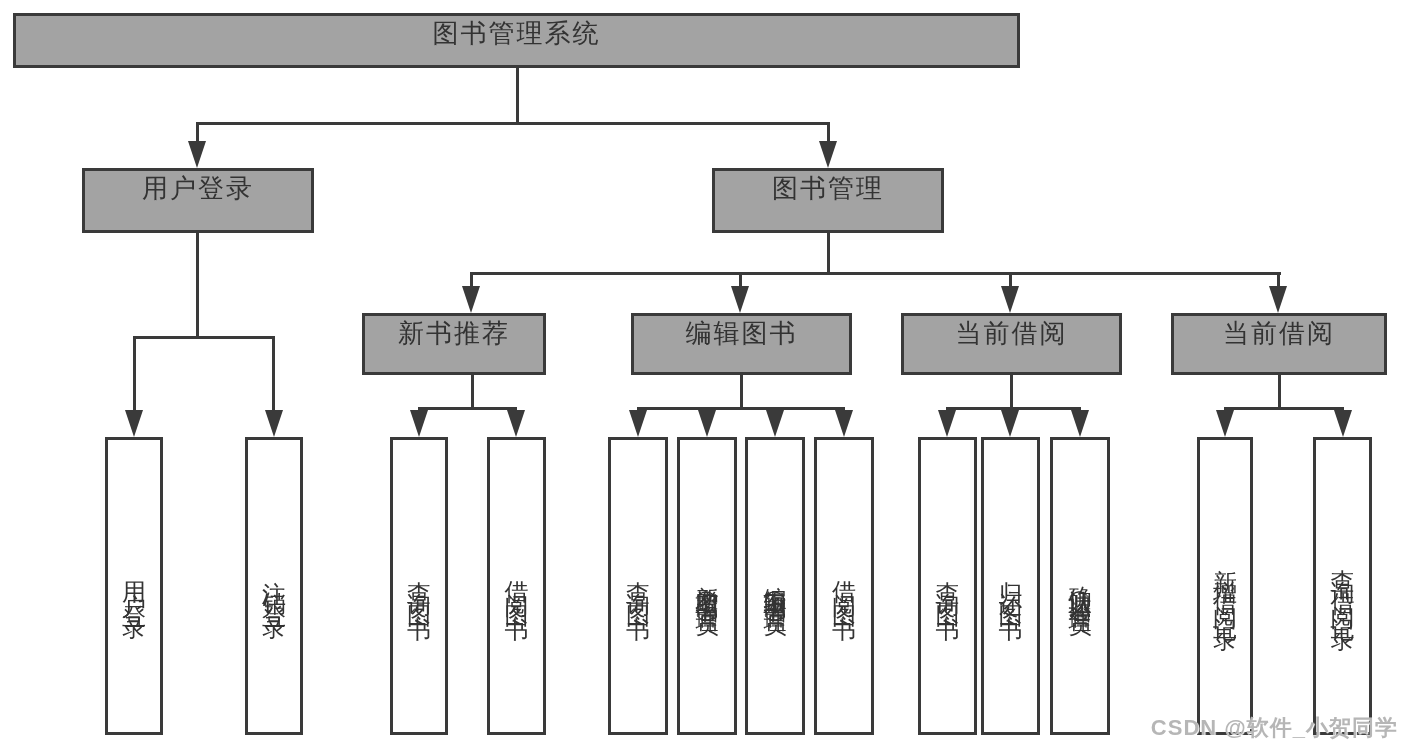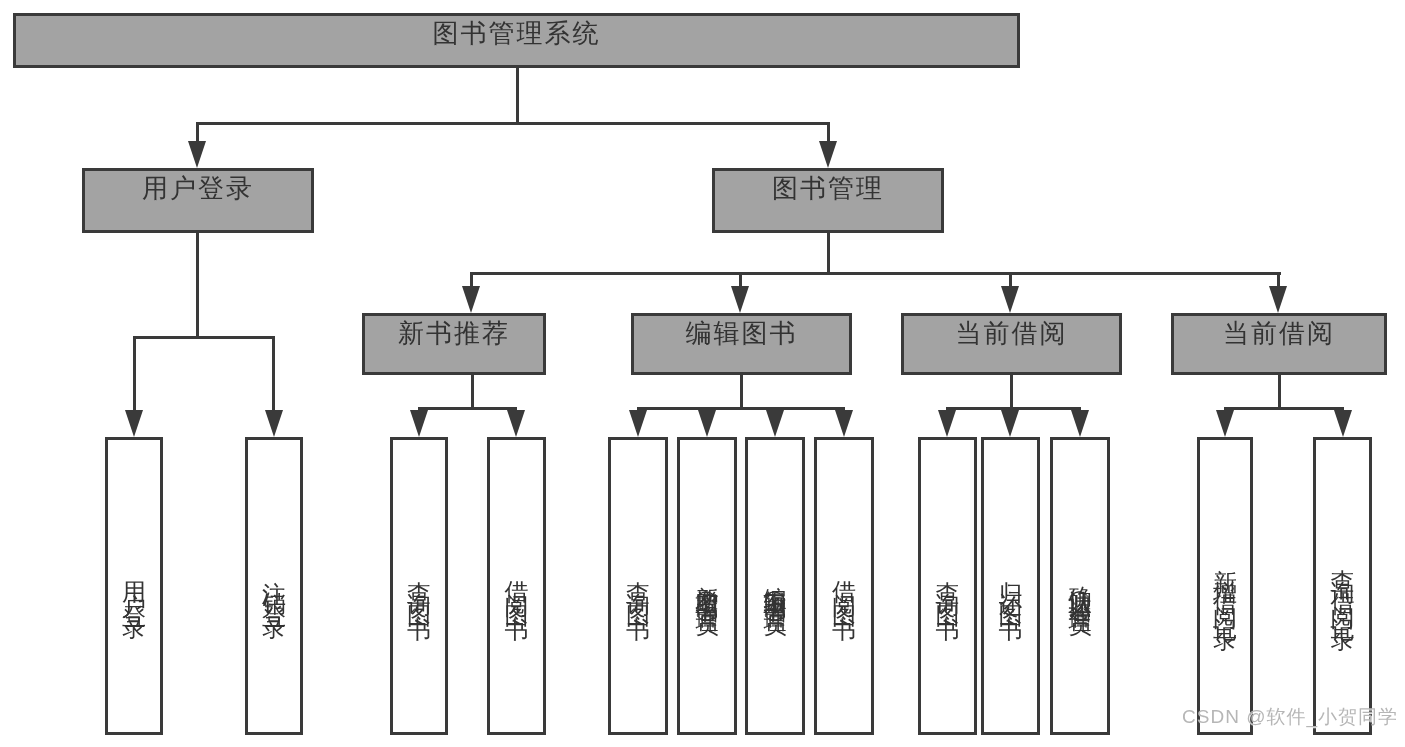--- a/index.html
+++ b/index.html
@@ -25,23 +25,24 @@
   .vbox.tight span { font-size:23px; letter-spacing:4px; }
   .line { position:absolute; background:#3a3a3a; z-index:1; }
   .v { width:3px; }
   .h { height:3px; }
   .arrow {
     position:absolute; width:0; height:0; z-index:1;
     border-left:9px solid transparent; border-right:9px solid transparent;
     border-top:27px solid #3a3a3a;
   }
   .watermark {
-    position:absolute; right:7px; bottom:17px; font-size:19px;
+    position:absolute; right:7px; bottom:4px; font-size:22px;
     color:#b6b6b6; letter-spacing:1px; z-index:5;
     text-shadow:1px 1px 1px #ffffff;
+    font-weight:bold;
   }
 </style>
 </head>
 <body>
 
 <div class="canvas">
 
   <div class="hbox" style="left:13px;top:13px;width:1007px;height:55px;">
     <span>图书管理系统</span>
   </div>

